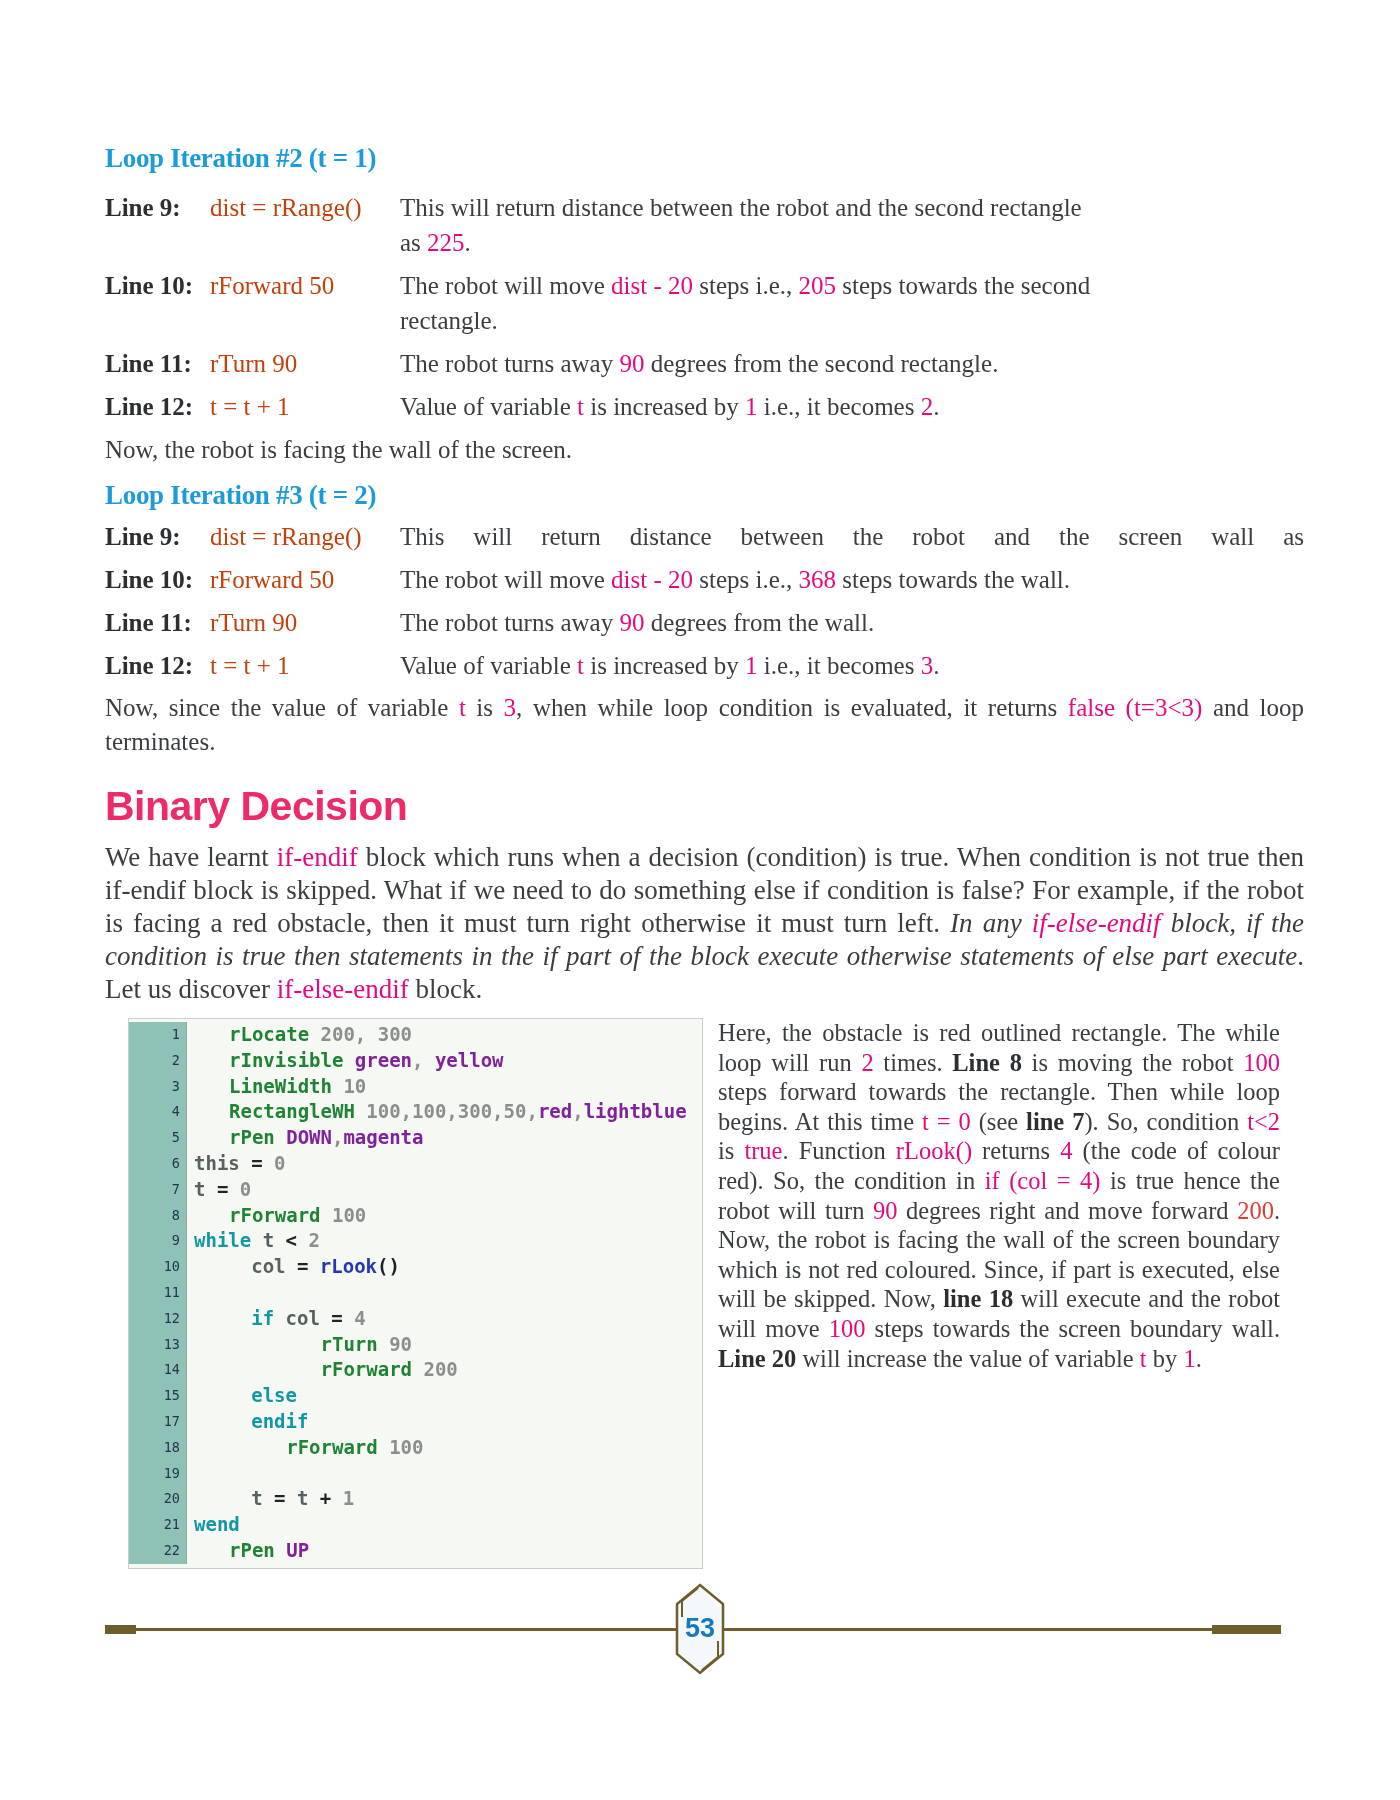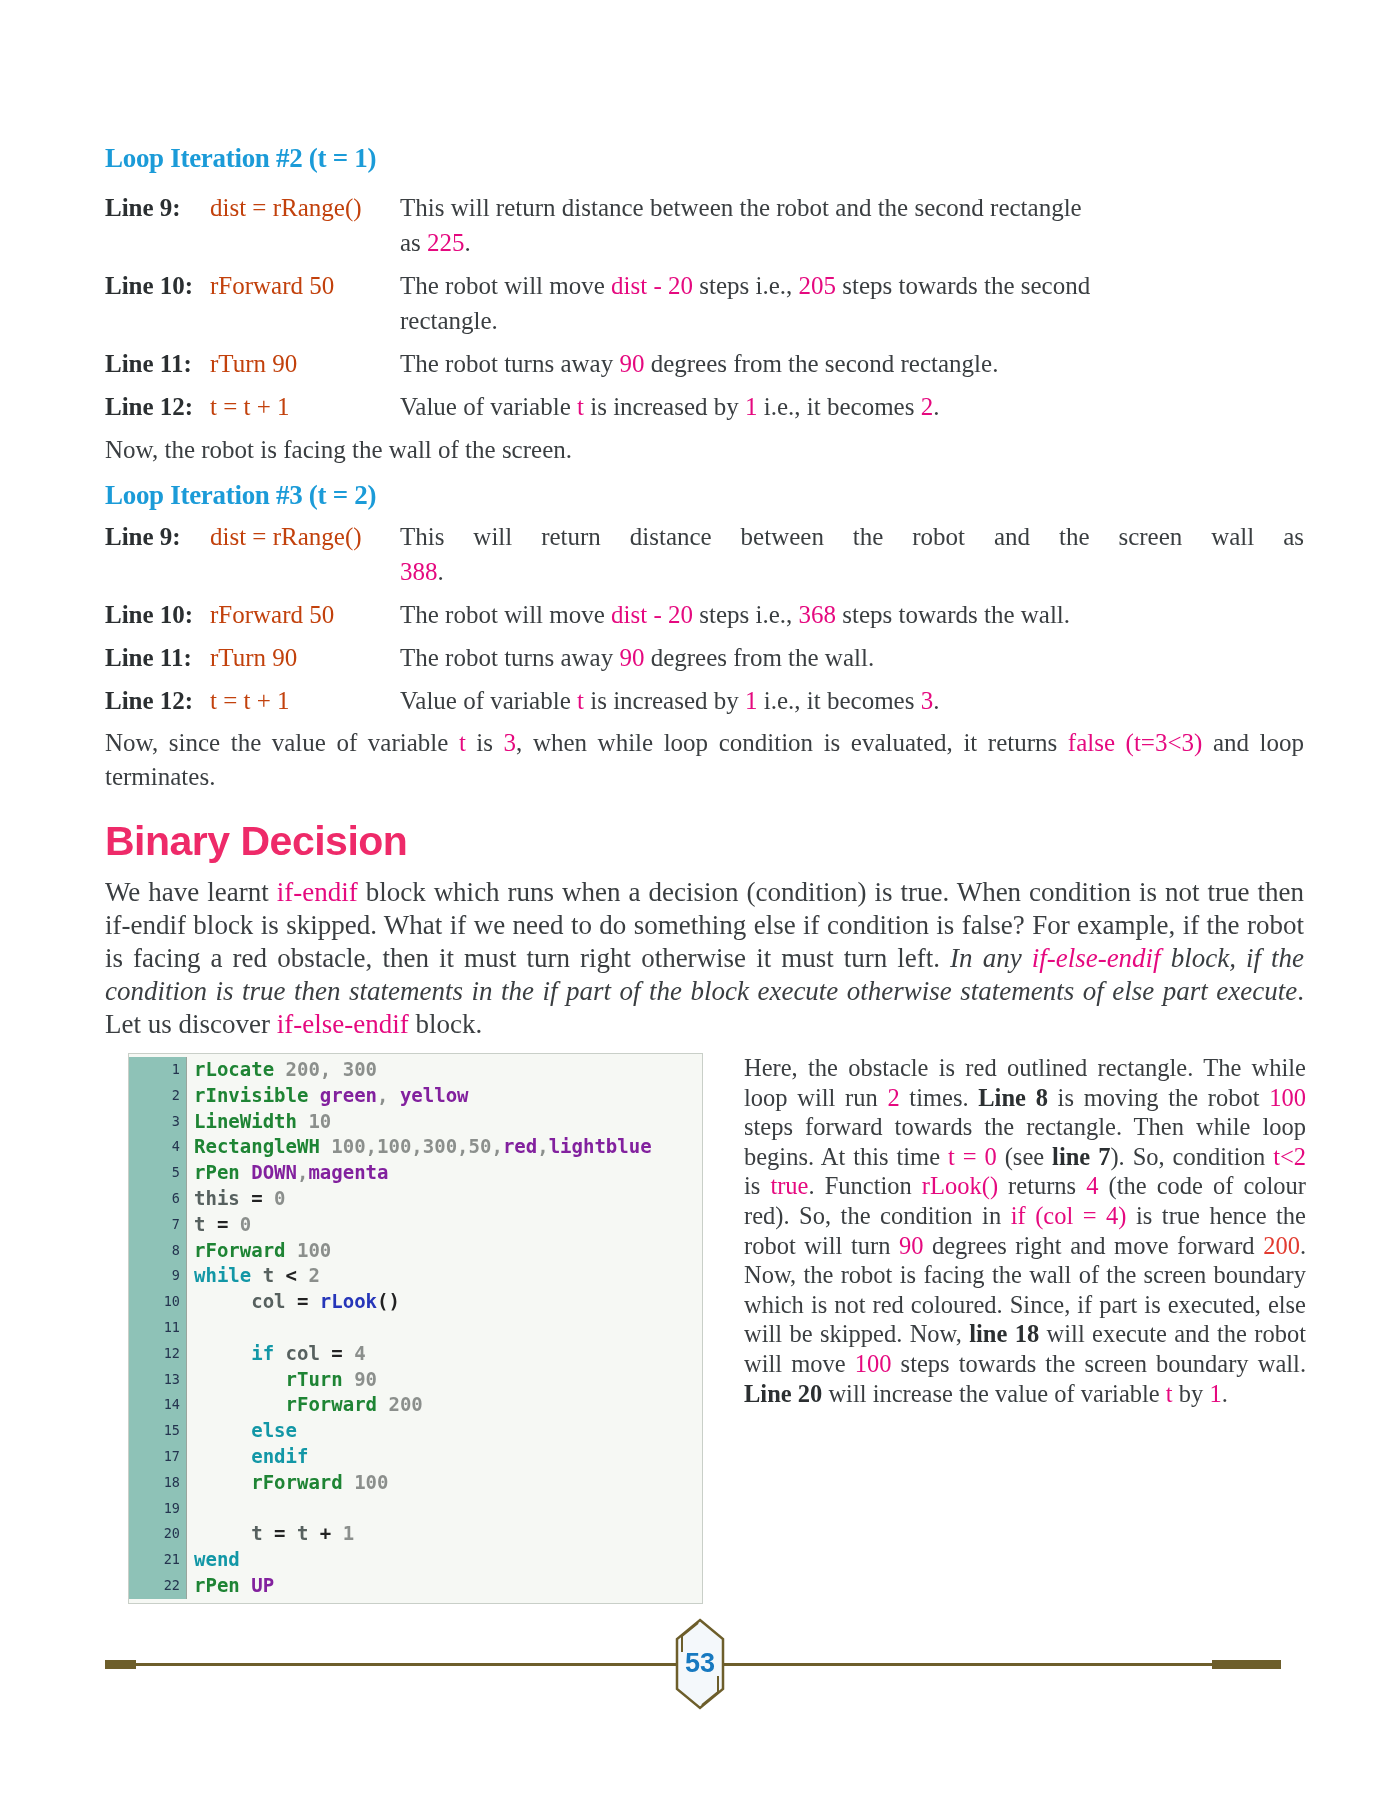--- a/index.html
+++ b/index.html
@@ -55,30 +55,30 @@
   .code-line{display:flex;height:25.8px;}
   .gutter{
     width:51px;flex:none;padding-right:6px;text-align:right;
     background:#8ec2b7;border-right:1px solid #99a59d;
     color:#24344f;font:13.5px/25.8px "DejaVu Sans Mono",monospace;
   }
   .code-text{
     padding-left:7px;white-space:pre;
     font:bold 19px/25.8px "DejaVu Sans Mono",monospace;
   }
-  .c-kw{color:#1e8434;}
+  .c-kw{color:#1e8434;margin-left:35px;}
   .c-flow{color:#1297a6;}
   .c-pur{color:#82219e;}
   .c-g{color:#8b8f8c;}
   .c-var{color:#57615f;}
   .c-op{color:#222222;}
   .c-fn{color:#2636b9;}
 
   .right-col{
-    margin-left:41px;width:562px;flex:none;
+    margin-left:15px;width:562px;flex:none;
     font-size:24.5px;line-height:29.6px;text-align:justify;
   }
 
   
   .footer{position:relative;height:110px;margin-top:22px;}
   .rule{position:absolute;left:0;top:37px;width:1176px;height:3px;background:#6d5e2b;}
   .rule-end{position:absolute;top:34px;height:9px;background:#6d5e2b;}
   .rule-end.left{left:0;width:31px;}
   .rule-end.right{left:1107px;width:69px;}
   .badge{position:absolute;left:567px;top:-8px;width:56px;height:92px;}
@@ -132,21 +132,20 @@
   </section>
 
   <section id="iter3">
     <h2 class="loop-heading">Loop Iteration #3 (t = 2)</h2>
     <div>
         <div class="line-row">
           <div class="row-label">Line 9:</div>
           <div class="row-code">dist = rRange()</div>
           <div class="row-desc">
             <div class="desc-line jf"><span>This will return distance between the robot and the screen wall as</span></div>
-            <div class="desc-line"><span class="s-pink">388</span><span>.</span></div>
           </div>
         </div>
         <div class="line-row">
           <div class="row-label">Line 10:</div>
           <div class="row-code">rForward 50</div>
           <div class="row-desc">
             <div class="desc-line"><span>The robot will move </span><span class="s-pink">dist - 20</span><span> steps i.e., </span><span class="s-pink">368</span><span> steps towards the wall.</span></div>
           </div>
         </div>
         <div class="line-row">

